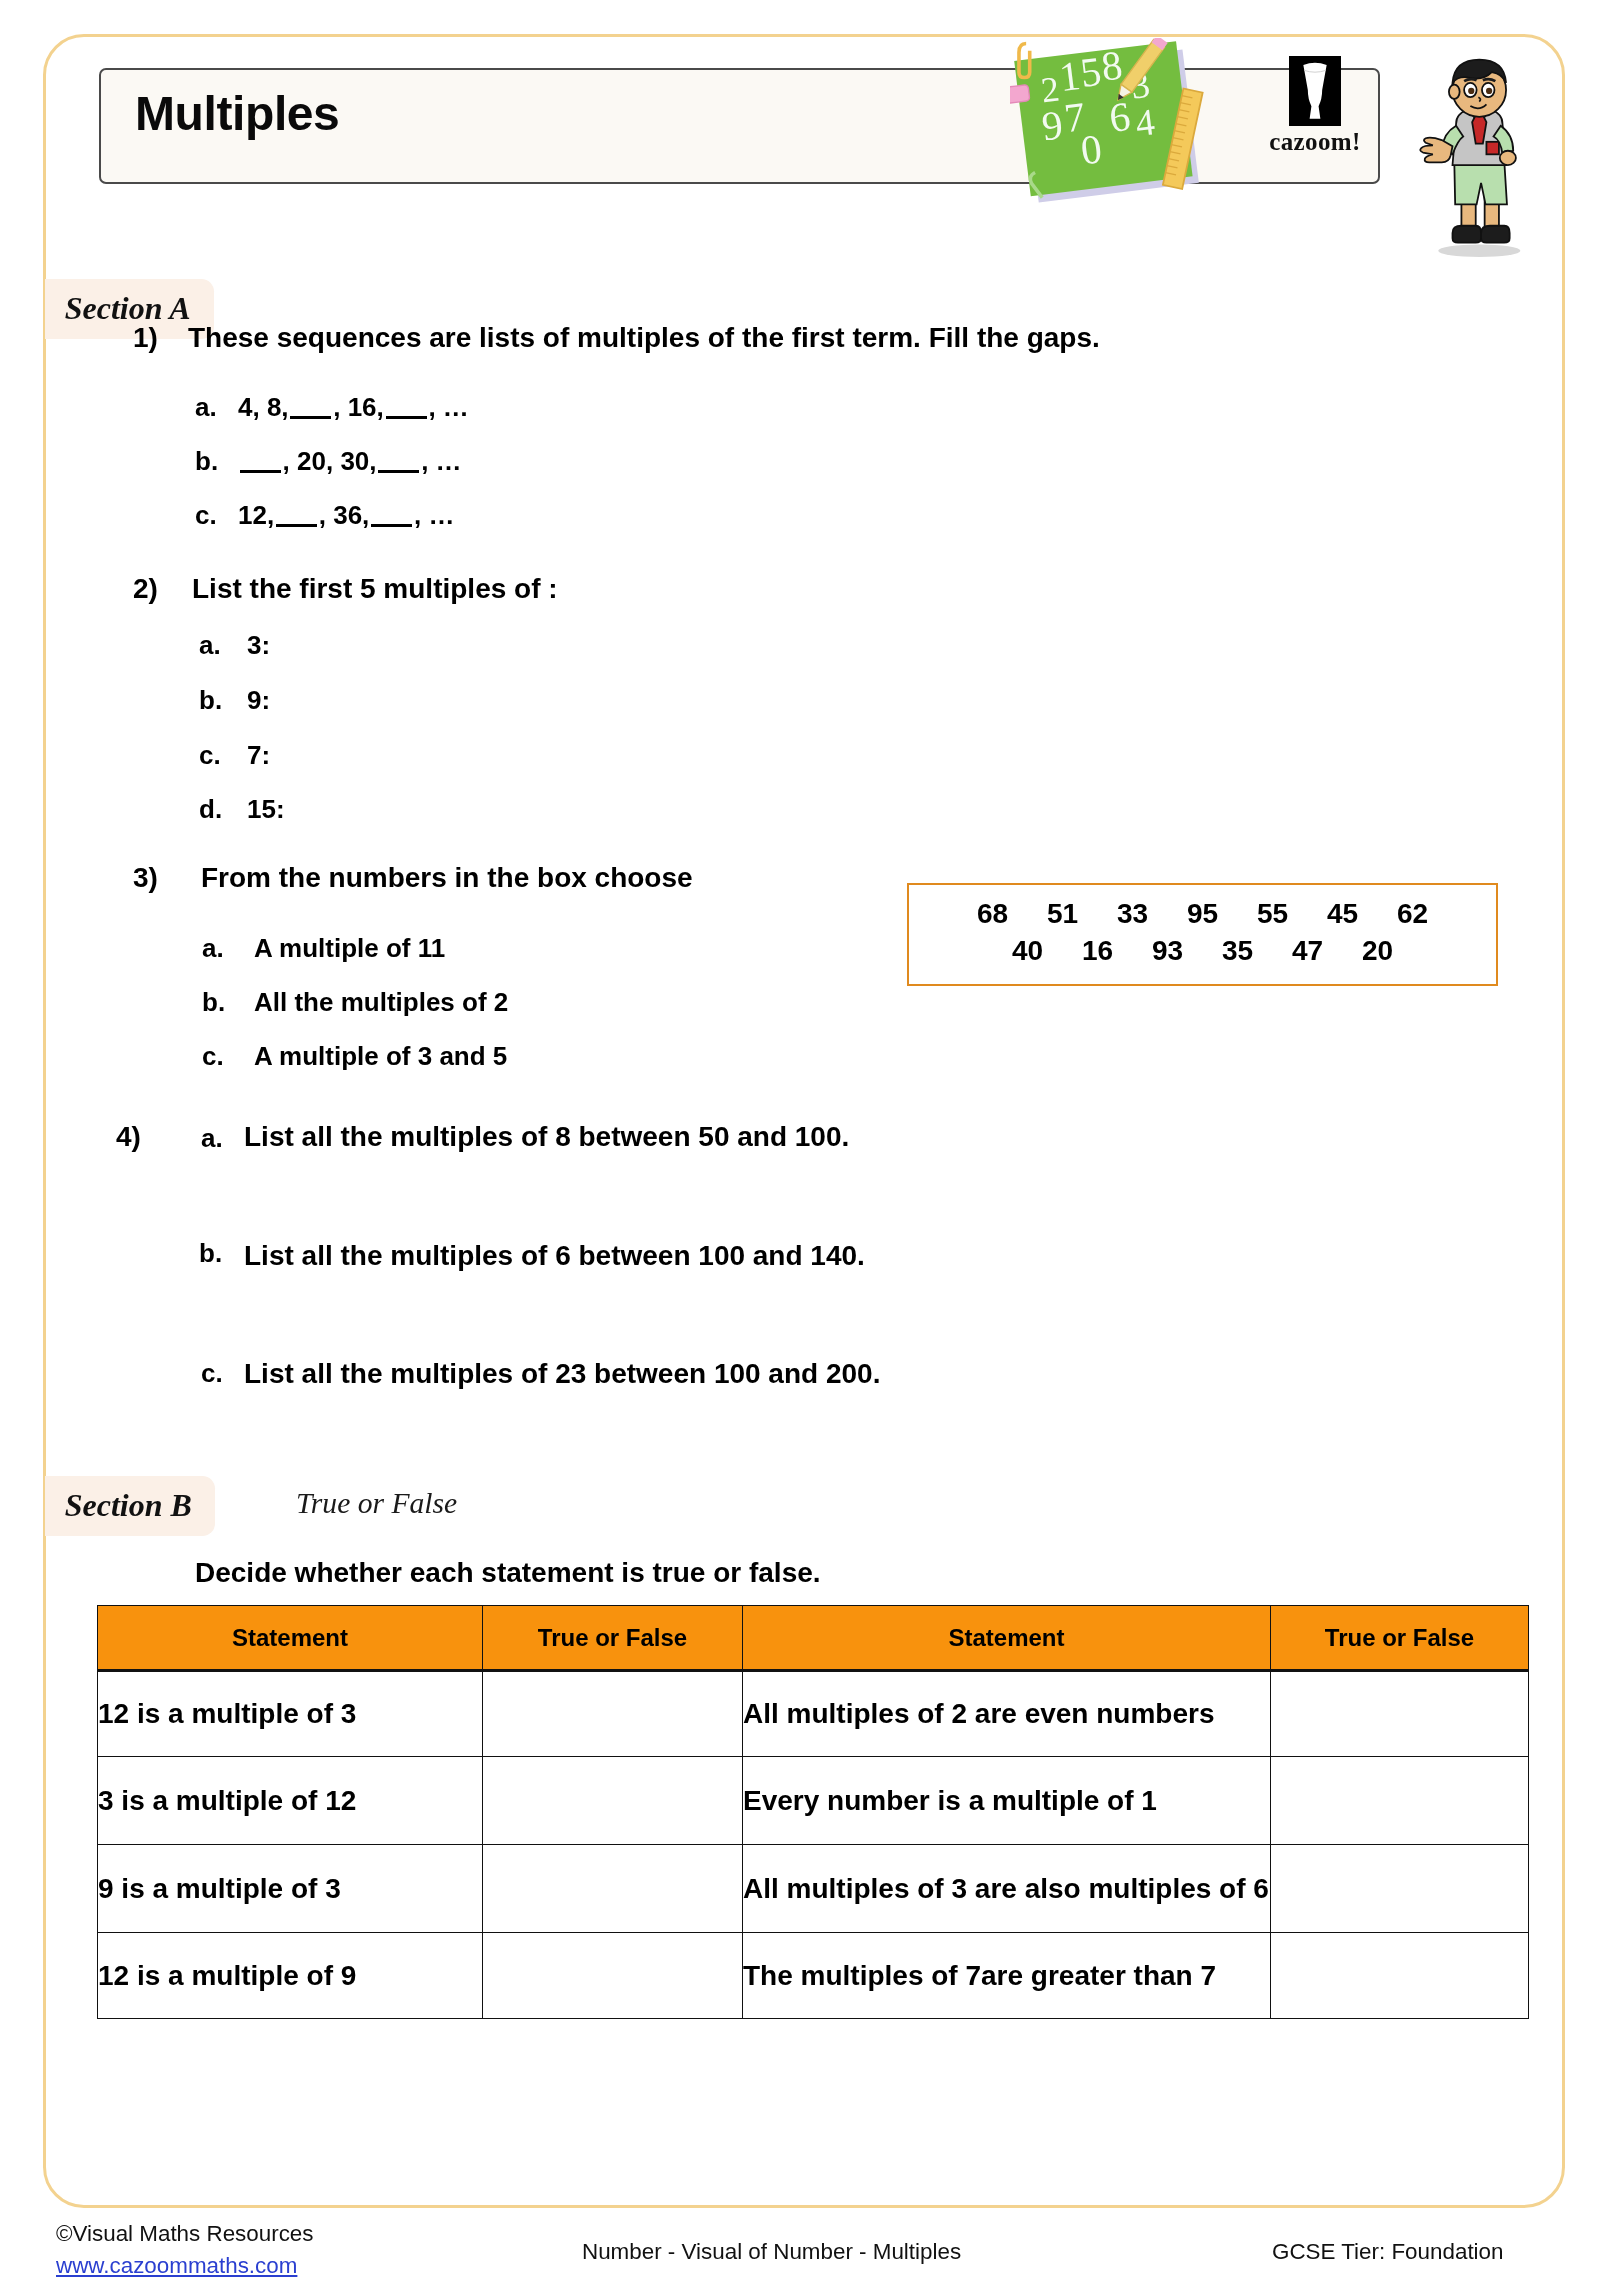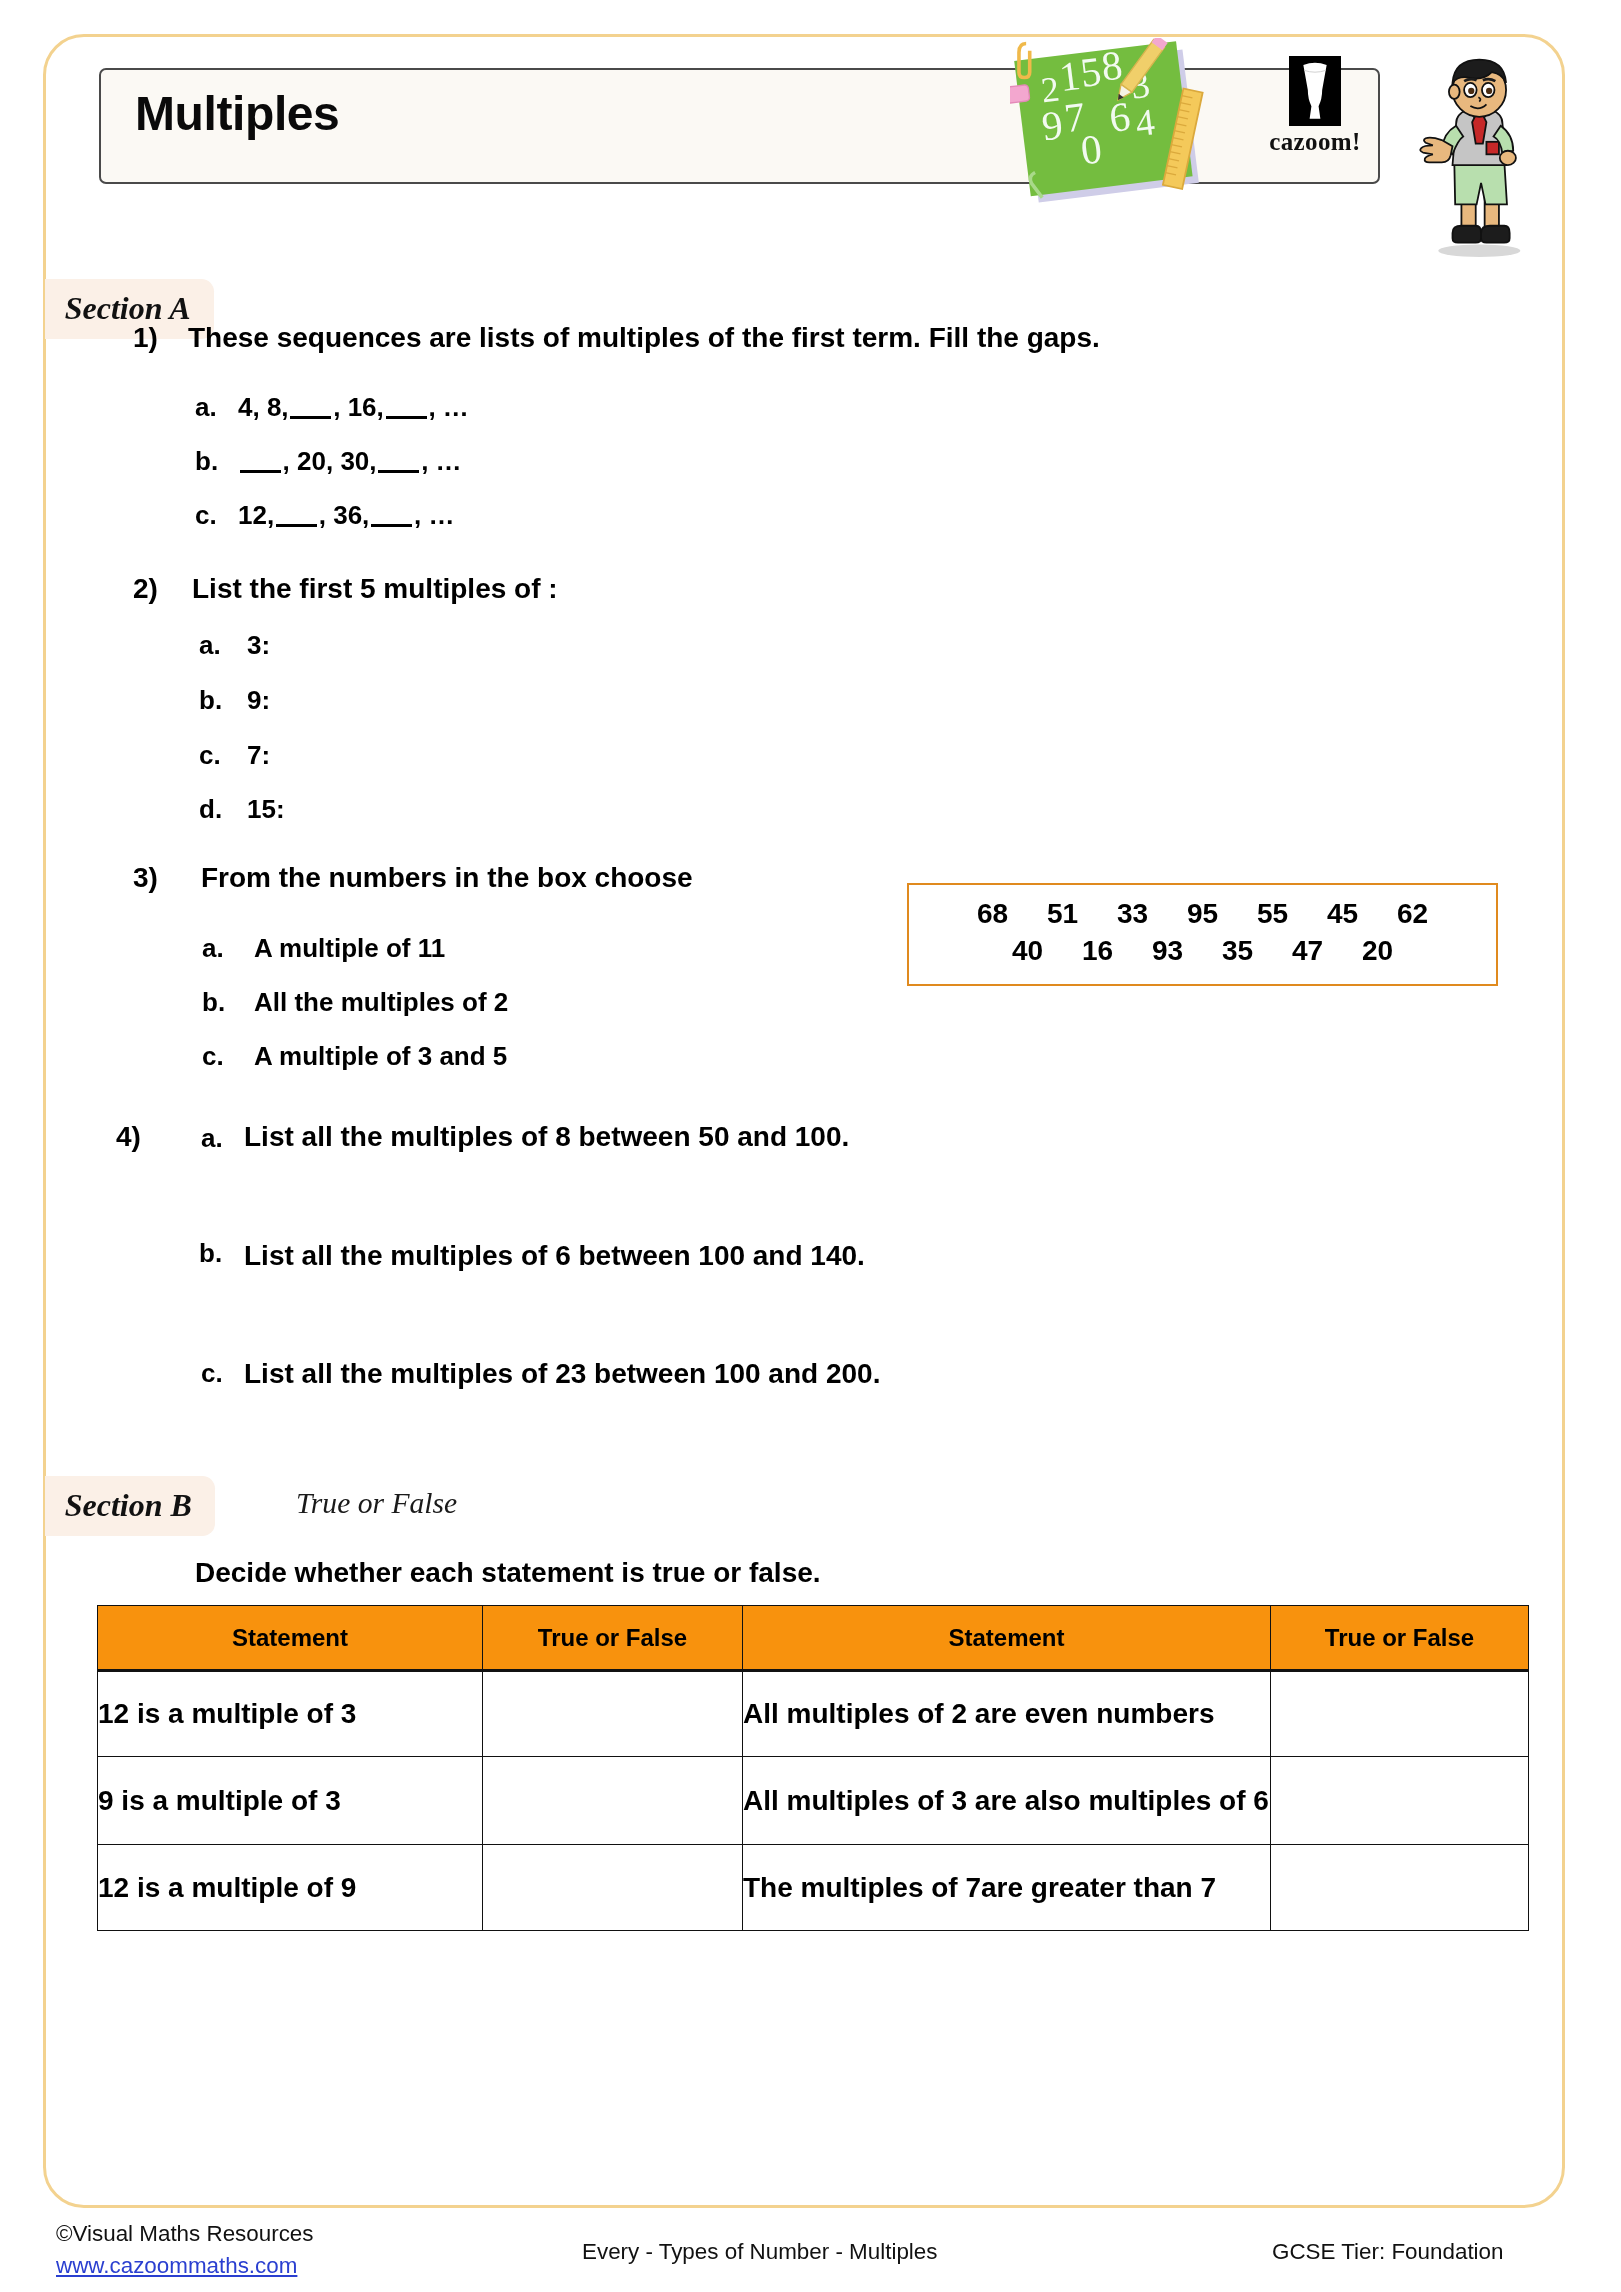--- a/index.html
+++ b/index.html
@@ -436,33 +436,39 @@
     </tr>
   </thead>
   <tbody>
     <tr style="height:86px;">
       <td class="cell-stmt-left">12 is a multiple of 3</td>
       <td class="cell-answer"></td>
       <td class="cell-stmt-right">All multiples of 2 are even numbers</td>
       <td class="cell-answer"></td>
     </tr>
     <tr style="height:88px;">
+      <td class="cell-stmt-left">3 is a multiple of 12</td>
+      <td class="cell-answer"></td>
+      <td class="cell-stmt-right">Every number is a multiple of 1</td>
+      <td class="cell-answer"></td>
+    </tr>
+    <tr style="height:88px;">
       <td class="cell-stmt-left">9 is a multiple of 3</td>
       <td class="cell-answer"></td>
       <td class="cell-stmt-right">All multiples of 3 are also multiples of 6</td>
       <td class="cell-answer"></td>
     </tr>
     <tr style="height:86px;">
       <td class="cell-stmt-left">12 is a multiple of 9</td>
       <td class="cell-answer"></td>
       <td class="cell-stmt-right">The multiples of 7are greater than 7</td>
       <td class="cell-answer"></td>
     </tr>
   </tbody>
 </table>
 
 <div class="footer">
   <div class="f-copy">©Visual Maths Resources</div>
   <a class="f-link" href="#">www.cazoommaths.com</a>
-  <div class="f-mid">Every - Types of Number - Multiples</div>
+  <div class="f-mid">Number - Visual of Number - Multiples</div>
   <div class="f-right">GCSE Tier: Foundation</div>
 </div>
 
 
 </body></html>

